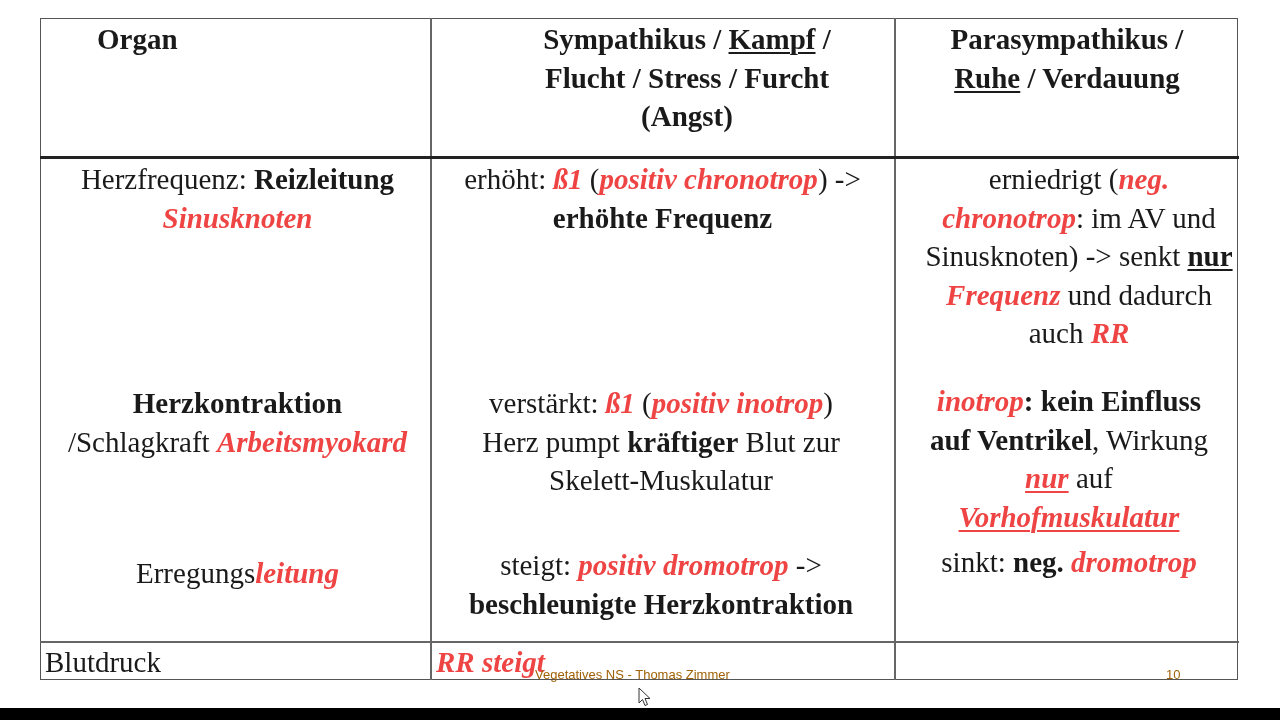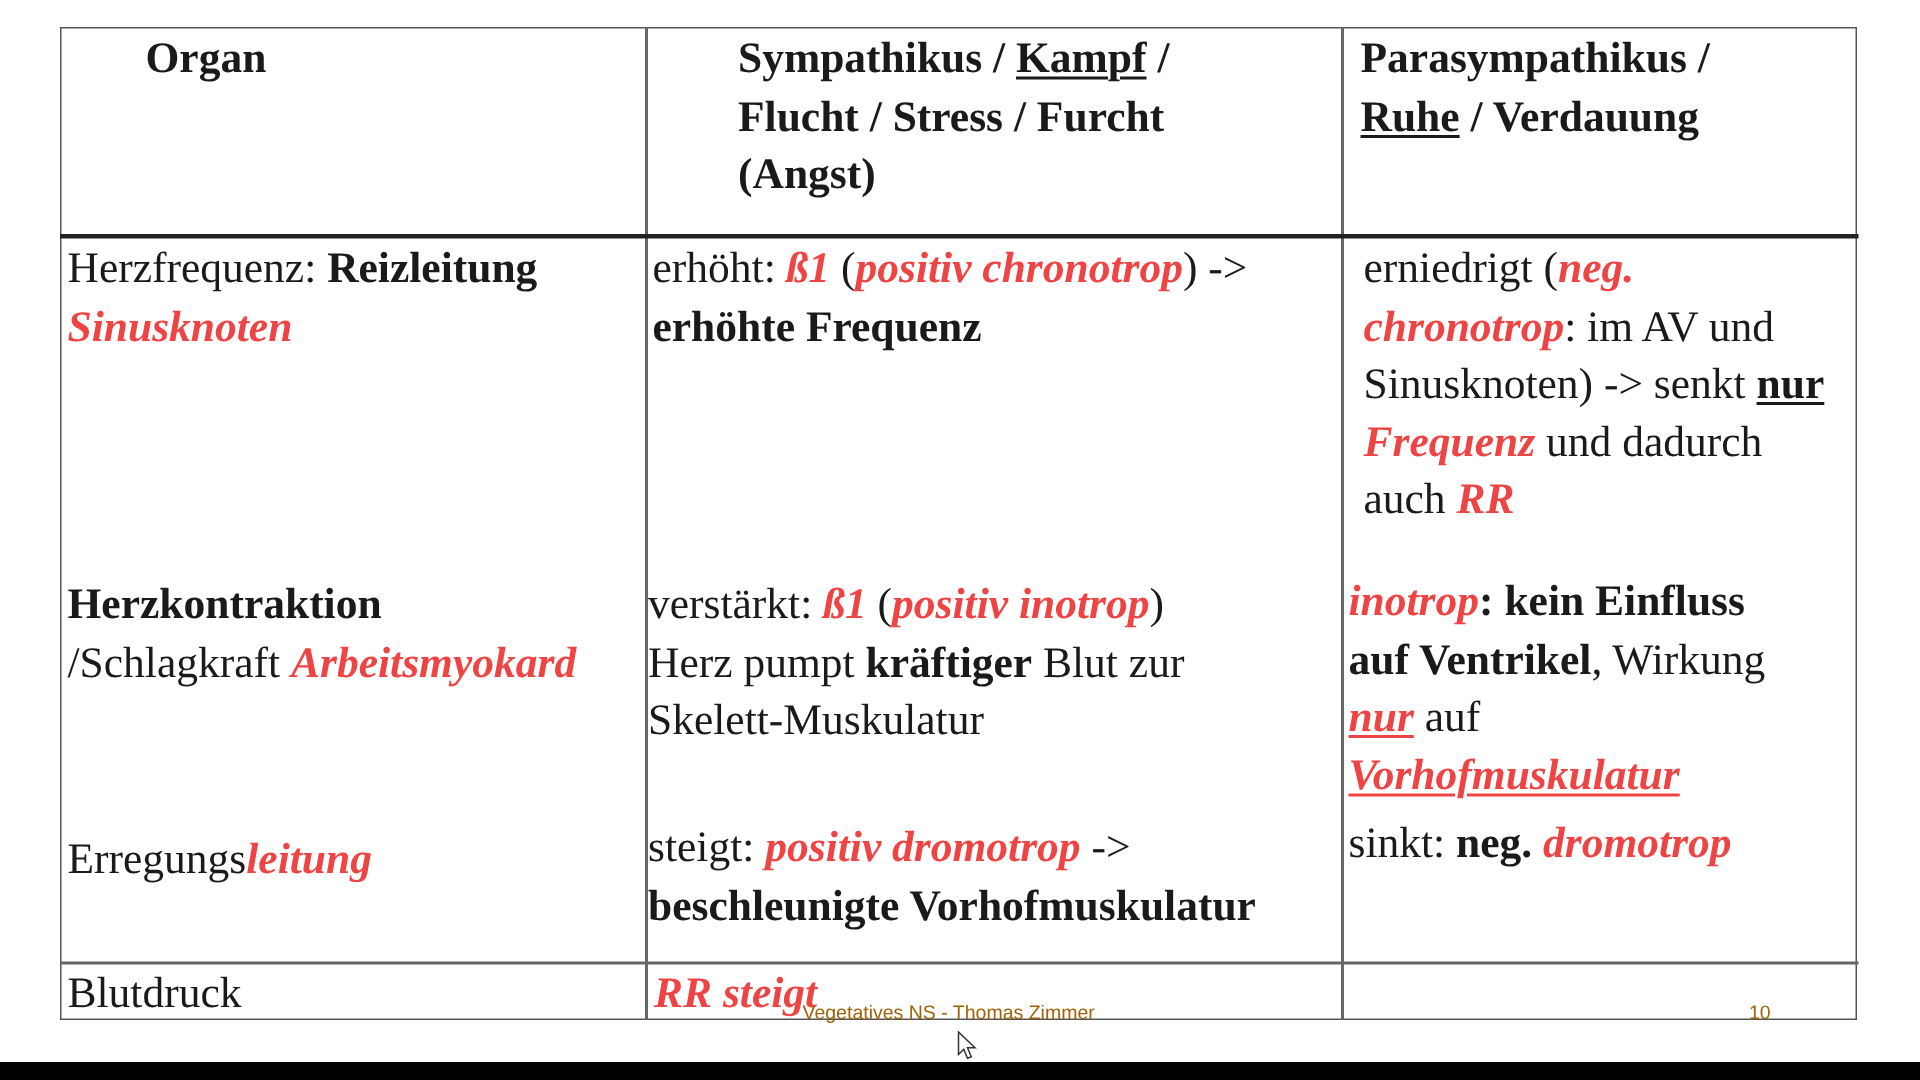--- a/index.html
+++ b/index.html
@@ -14,21 +14,21 @@
 
   .table-frame {
     position: absolute; left: 40px; top: 18px; width: 1198px; height: 662px;
     border: 1.5px solid #555; box-sizing: border-box;
   }
   .vline { position: absolute; top: 18px; width: 1.5px; height: 662px; background: #666; }
   .hline-thick { position: absolute; left: 40px; top: 156px; width: 1199px; height: 3px; background: #222; }
   .hline { position: absolute; left: 40px; top: 641px; width: 1199px; height: 1.5px; background: #666; }
 
   .cell {
-    position: absolute; font-size: 29px; line-height: 38.5px;
+    position: absolute; font-size: 29px; line-height: 38.5px; text-align: center;
   }
   .hdr { font-weight: bold; font-size: 29px; line-height: 38.5px; }
   .b { font-weight: bold; }
   .r { color: #ef4444; font-weight: bold; font-style: italic; }
   .u { text-decoration: underline; text-decoration-thickness: 2px; text-underline-offset: 3px; }
 
   .footer {
     position: absolute; top: 667px; font-family: "Liberation Sans", "DejaVu Sans", sans-serif;
     font-size: 13px; color: #a16207;
   }
@@ -87,21 +87,21 @@
     <div><span class="b">auf Ventrikel</span><span>, Wirkung</span></div>
     <div><span class="r u">nur</span><span> auf</span></div>
     <div><span class="r u">Vorhofmuskulatur</span></div>
   </div>
 
   <div class="cell" style="left:45px; top:554px; width:385px;">
     <span>Erregungs</span><span class="r">leitung</span>
   </div>
   <div class="cell" style="left:432px; top:546px; width:458px;">
     <div><span>steigt: </span><span class="r">positiv dromotrop</span><span> -&gt;</span></div>
-    <div><span class="b">beschleunigte Vorhofmuskulatur</span></div>
+    <div><span class="b">beschleunigte Herzkontraktion</span></div>
   </div>
   <div class="cell" style="left:899px; top:543px; width:340px;">
     <span>sinkt: </span><span class="b">neg. </span><span class="r">dromotrop</span>
   </div>
 
   <div class="cell" style="left:45px; top:643px;">
     <span>Blutdruck</span>
   </div>
   <div class="cell" style="left:436px; top:643px;">
     <span class="r">RR steigt</span>

